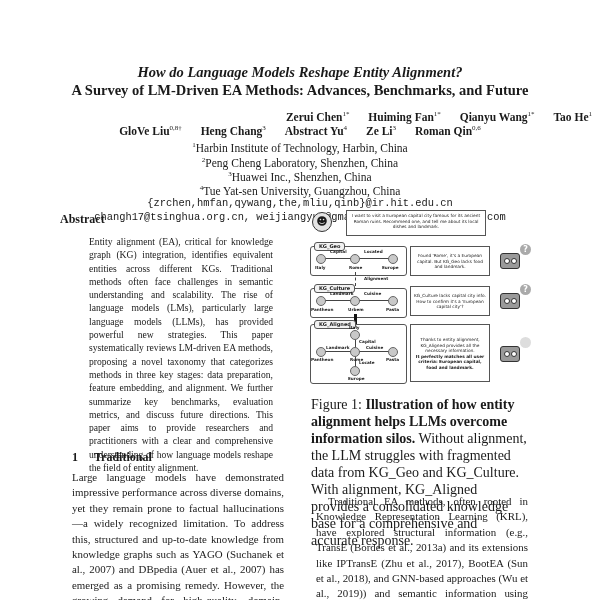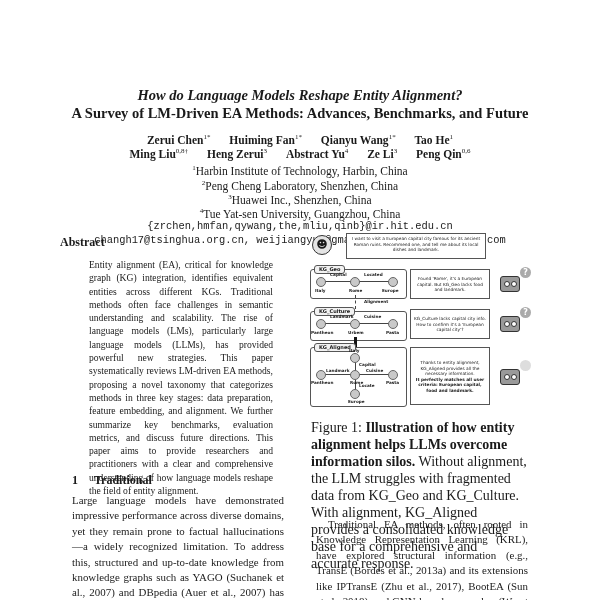--- a/index.html
+++ b/index.html
@@ -1,17 +1,17 @@
 <!DOCTYPE html>
 <html><head>
 <meta charset="utf-8">
 <style>
   html, body { margin: 0; padding: 0; background: #fff; }
   body { width: 600px; height: 600px; overflow: hidden; position: relative; font-family: "Liberation Serif", "DejaVu Serif", serif; color: #1a1a1a; }
-  .abs { position: absolute; margin-top: 23px; }
+  .abs { position: absolute; }
   .title1 { left: 0; width: 600px; top: 64px; text-align: center; font-size: 14.5px; font-style: italic; font-weight: bold; }
   .title2 { left: 0; width: 600px; top: 82px; text-align: center; font-size: 14.5px; font-weight: bold; }
   .authors { left: 0; width: 600px; text-align: center; font-size: 11.5px; font-weight: bold; }
   .authors span.au { margin: 0 8px; }
   .authors sup { font-size: 7px; font-weight: normal; }
   .affil { left: 0; width: 600px; text-align: center; font-size: 11.5px; line-height: 15px; }
   .affil sup { font-size: 7px; }
   .mono { font-family: "Liberation Mono", "DejaVu Sans Mono", monospace; font-size: 10.4px; left: 0; width: 600px; text-align: center; line-height: 15px; }
   .abs-head { left: 60px; width: 240px; top: 212px; text-align: left; font-weight: bold; font-size: 12px; }
   .abstract { left: 89px; width: 184px; top: 235px; font-size: 9.6px; line-height: 13.3px; text-align: justify; }
@@ -34,32 +34,32 @@
   .robot .eye { position: absolute; top: 4px; width: 4px; height: 4px; border-radius: 50%; background: #fff; border: 1px solid #333; }
   .qmark { position: absolute; width: 11px; height: 11px; border-radius: 50%; background: #aaa; color: #fff; font-size: 8px; font-weight: bold; text-align: center; line-height: 11px; }
   .face { position: absolute; width: 18px; height: 18px; border-radius: 50%; background: #e4e4e4; border: 1px solid #333; font-size: 11px; text-align: center; line-height: 18px; }
 </style>
 </head>
 <body>
 
 <div class="abs title1">How do Language Models Reshape Entity Alignment?</div>
 <div class="abs title2">A Survey of LM-Driven EA Methods: Advances, Benchmarks, and Future</div>
 
-<div class="abs authors" style="top:110px;">
+<div class="abs authors" style="top:110px;text-align:right;">
   <span class="au"><span>Zerui Chen</span><sup>1*</sup></span>
   <span class="au"><span>Huiming Fan</span><sup>1*</sup></span>
   <span class="au"><span>Qianyu Wang</span><sup>1*</sup></span>
   <span class="au"><span>Tao He</span><sup>1</sup></span>
 </div>
 <div class="abs authors" style="top:124px;">
-  <span class="au"><span>Ming Liu</span><sup>0,8†</sup></span>
-  <span class="au"><span>Heng Zerui</span><sup>3</sup></span>
+  <span class="au"><span>GloVe Liu</span><sup>0,8†</sup></span>
+  <span class="au"><span>Heng Chang</span><sup>3</sup></span>
   <span class="au"><span>Abstract Yu</span><sup>4</sup></span>
   <span class="au"><span>Ze Li</span><sup>3</sup></span>
-  <span class="au"><span>Peng Qin</span><sup>0,6</sup></span>
+  <span class="au"><span>Roman Qin</span><sup>0,6</sup></span>
 </div>
 
 <div class="abs affil" style="top:138px;"><sup>1</sup><span>Harbin Institute of Technology, Harbin, China</span></div>
 <div class="abs affil" style="top:153px;"><sup>2</sup><span>Peng Cheng Laboratory, Shenzhen, China</span></div>
 <div class="abs affil" style="top:167px;"><sup>3</sup><span>Huawei Inc., Shenzhen, China</span></div>
 <div class="abs affil" style="top:181px;"><sup>4</sup><span>Tue Yat-sen University, Guangzhou, China</span></div>
 <div class="abs mono" style="top:196px;">{zrchen,hmfan,qywang,the,mliu,qinb}@ir.hit.edu.cn</div>
 <div class="abs mono" style="top:210px;">changh17@tsinghua.org.cn, weijiangyu8@gmail.com, lize23@huawei.com</div>
 
 <div class="abs abs-head">Abstract</div>

